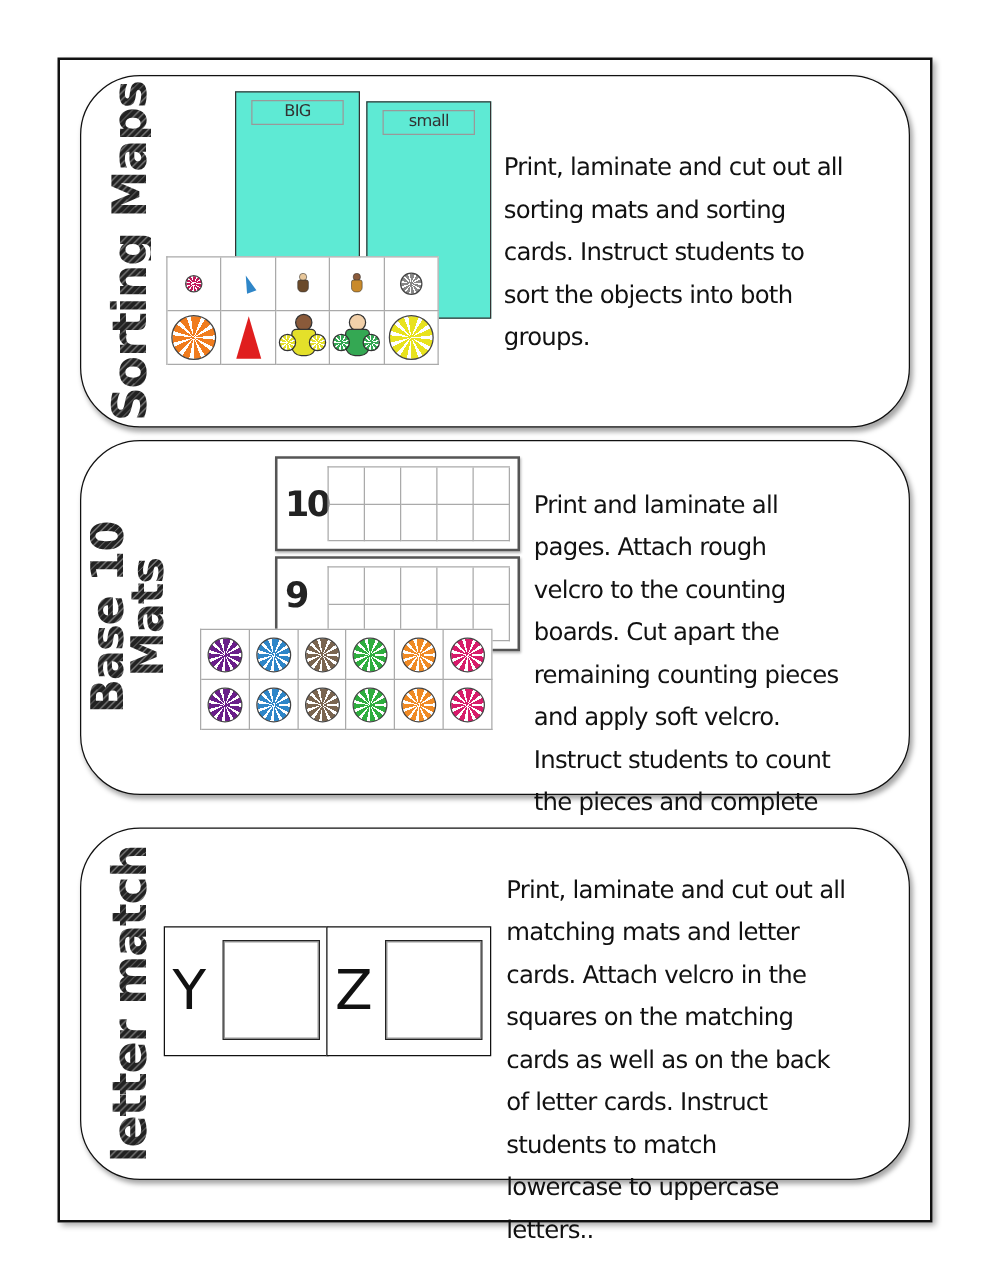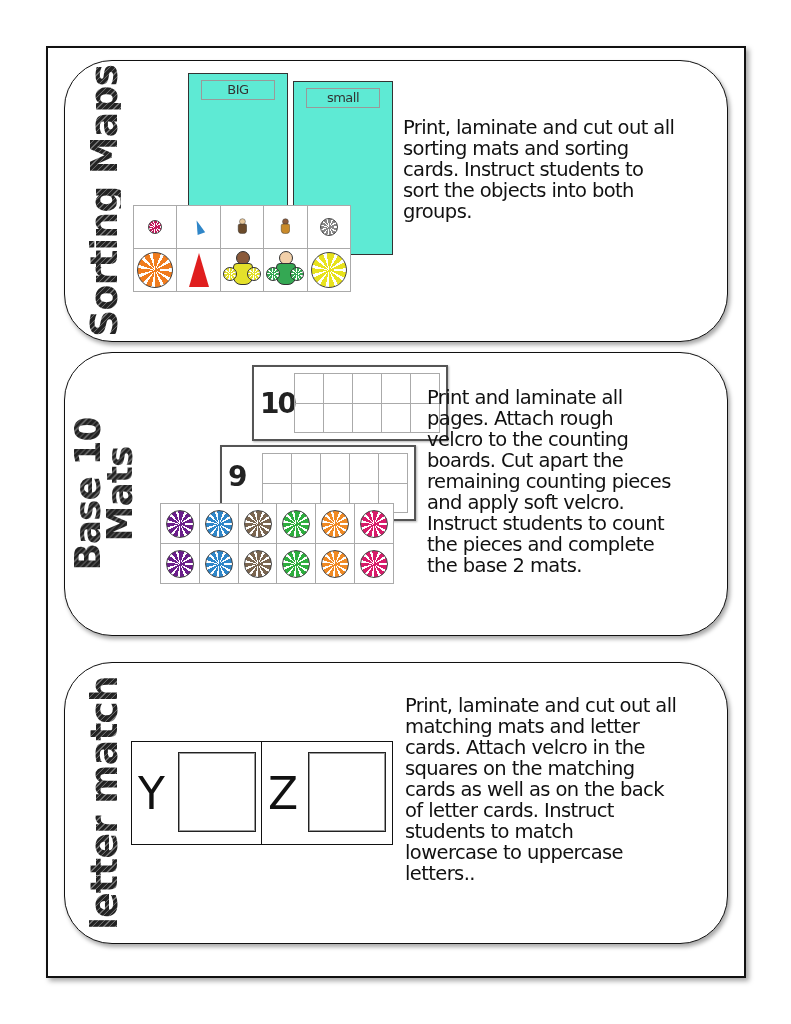--- a/index.html
+++ b/index.html
@@ -3,21 +3,21 @@
 <meta charset="utf-8">
 <style>
   html, body { margin:0; padding:0; background:#ffffff; }
   body { width:791px; height:1024px; position:relative; overflow:hidden; font-family:"DejaVu Sans", sans-serif; color:#111; }
   .page-border { position:absolute; left:46px; top:46px; width:696px; height:928px; border:2px solid #111; box-shadow: 3px 3px 5px rgba(0,0,0,0.35); background:#fff; }
   .card { position:absolute; left:64px; width:662px; border:1.8px solid #111; border-radius:48px; background:#fff; box-shadow: 2px 3px 4px rgba(0,0,0,0.35); overflow:visible; }
   .card-title { position:absolute; left:4px; top:0; width:70px; height:100%; }
   .card-title .rot { position:absolute; left:50%; top:50%; transform: translate(-50%,-50%) rotate(-90deg); white-space:nowrap; font-family:"DejaVu Sans", sans-serif; font-weight:bold; font-size:38px; letter-spacing:-1px; line-height:0.9; text-align:center;
     color:#333; background: repeating-linear-gradient(45deg,#222 0 2px,#777 2px 3px,#222 3px 4px); -webkit-background-clip:text; background-clip:text; -webkit-text-fill-color:transparent; }
   .card-title .rot .l2 { display:block; }
-  .desc { position:absolute; font-family:"DejaVu Sans", sans-serif; font-size:19.5px; line-height:21px; color:#111; letter-spacing:-0.6px; white-space:pre-line; }
+  .desc { position:absolute; font-family:"DejaVu Sans", sans-serif; font-size:19.5px; line-height:34px; color:#111; letter-spacing:-0.6px; white-space:pre-line; }
 
   
   .mat { position:absolute; border:1.5px solid #333; background:#5eead4; }
   .mat-label { position:absolute; left:12px; right:12px; top:6px; height:18px; border:1px solid #999; font-size:13px; text-align:center; line-height:18px; color:#333; letter-spacing:-0.5px; }
   .grid { position:absolute; display:grid; border-left:1px solid #aaa; border-top:1px solid #aaa; background:#fff; }
   .cell { border-right:1px solid #aaa; border-bottom:1px solid #aaa; display:flex; align-items:center; justify-content:center; }
   .pom { border-radius:50%; background: repeating-conic-gradient(var(--c) 0 20deg, #fff 20deg 32deg); border:1px solid #444; }
   .megaphone { width:0; height:0; border-left:10px solid transparent; border-right:10px solid transparent; border-bottom:34px solid var(--c); }
   .megaphone.small { border-left-width:4px; border-right-width:4px; border-bottom-width:14px; transform:rotate(-20deg); }
   .girl { position:relative; width:30px; height:38px; }
@@ -112,21 +112,21 @@
 </div>
 
 <div class="card" style="top:352px;height:282px;">
   <div class="card-title">
     <div class="rot" style="font-size:36px;">
       <span class="l2">Base 10</span>
       <span class="l2">Mats</span>
     </div>
   </div>
 
-  <div class="tenframe" style="left:155px;top:12px;width:192px;height:72px;margin-left:32px;">
+  <div class="tenframe" style="left:155px;top:12px;width:192px;height:72px;">
     <div class="num">10</div>
     <div class="tf-grid">
         <div></div>
         <div></div>
         <div></div>
         <div></div>
         <div></div>
         <div></div>
         <div></div>
         <div></div>

